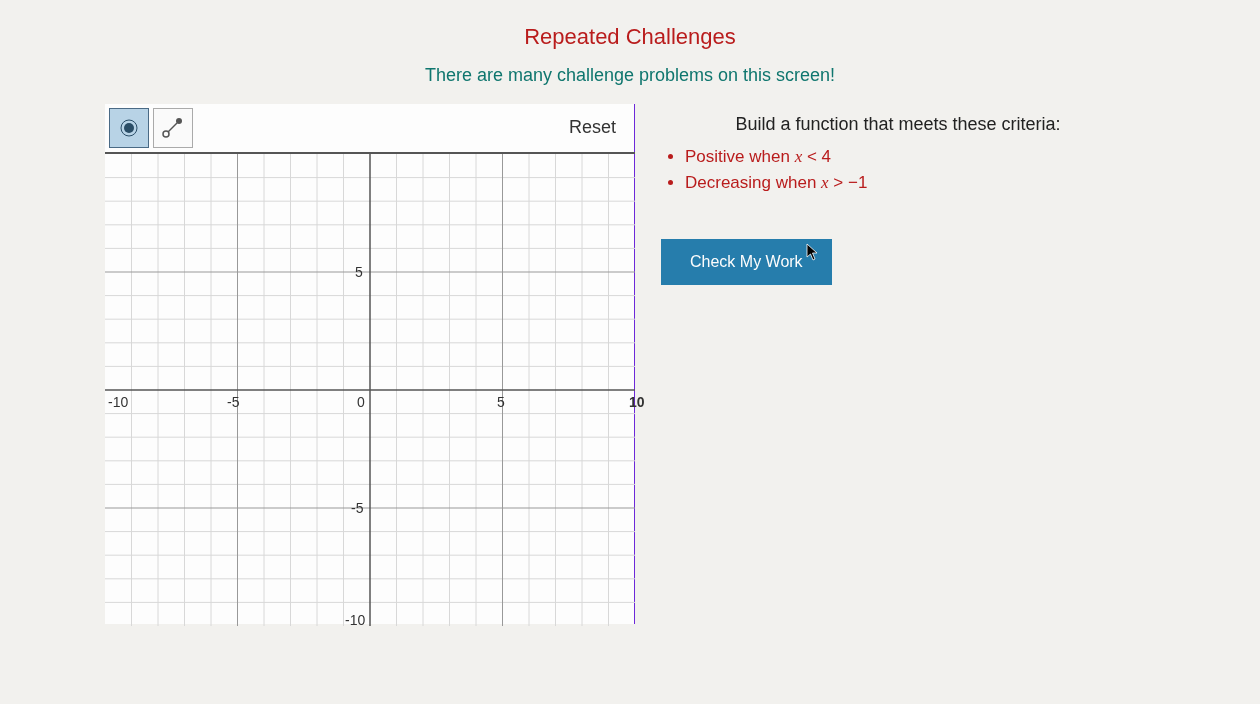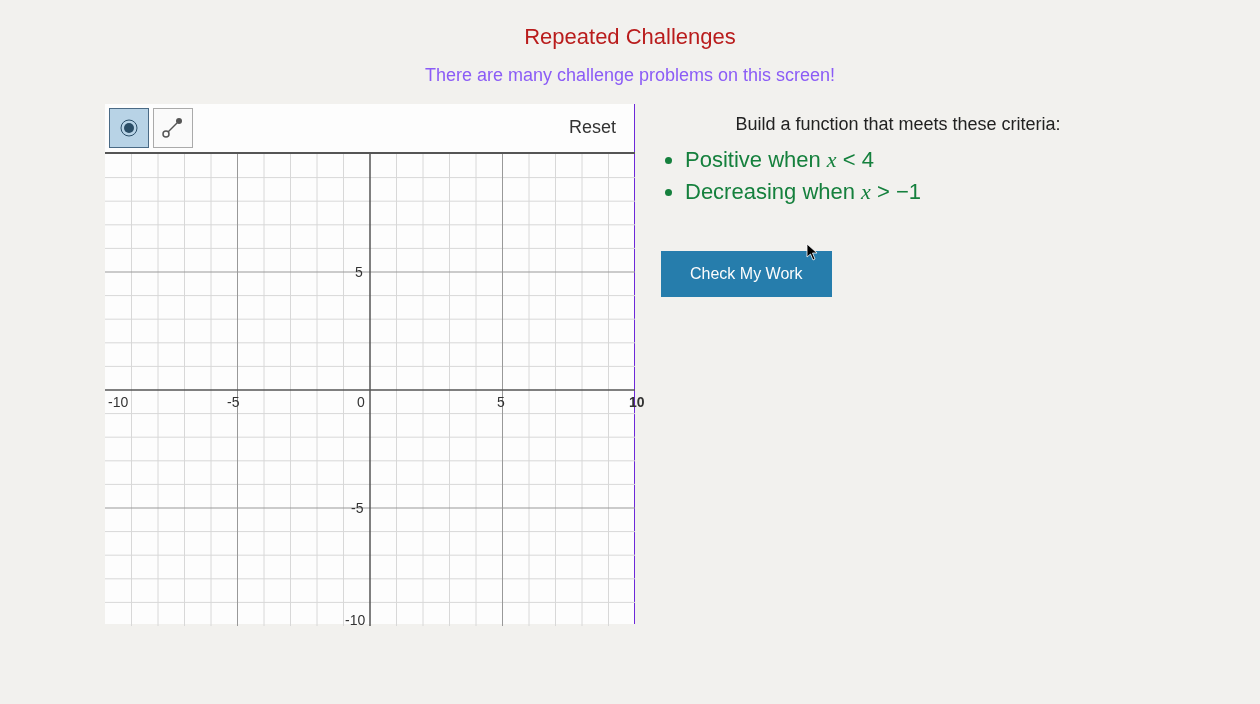--- a/index.html
+++ b/index.html
@@ -16,21 +16,21 @@
   .page-title {
     text-align: center;
     font-size: 22px;
     color: #b91c1c;
     margin-top: 24px;
     font-weight: 400;
   }
   .page-subtitle {
     text-align: center;
     font-size: 18px;
-    color: #8b5cf6;
+    color: #0f766e;
     margin-top: 10px;
     font-weight: 400;
   }
   .content-row {
     display: flex;
     margin-top: 18px;
     padding-left: 105px;
   }
   .graph-panel {
     position: relative;
@@ -92,22 +92,22 @@
     font-size: 18px;
     color: #222;
     margin-top: 10px;
     text-align: center;
   }
   .criteria-list {
     margin-top: 12px;
     padding-left: 24px;
   }
   .criteria-list li {
-    font-size: 22px;
-    color: #15803d;
+    font-size: 17px;
+    color: #b91c1c;
     margin-bottom: 6px;
   }
   .math-var { font-style: italic; font-family: "Times New Roman", serif; }
   .check-btn {
     margin-top: 30px;
     background: #0369a1;
     color: #fff;
     border: none;
     padding: 14px 29px;
     font-size: 16px;

